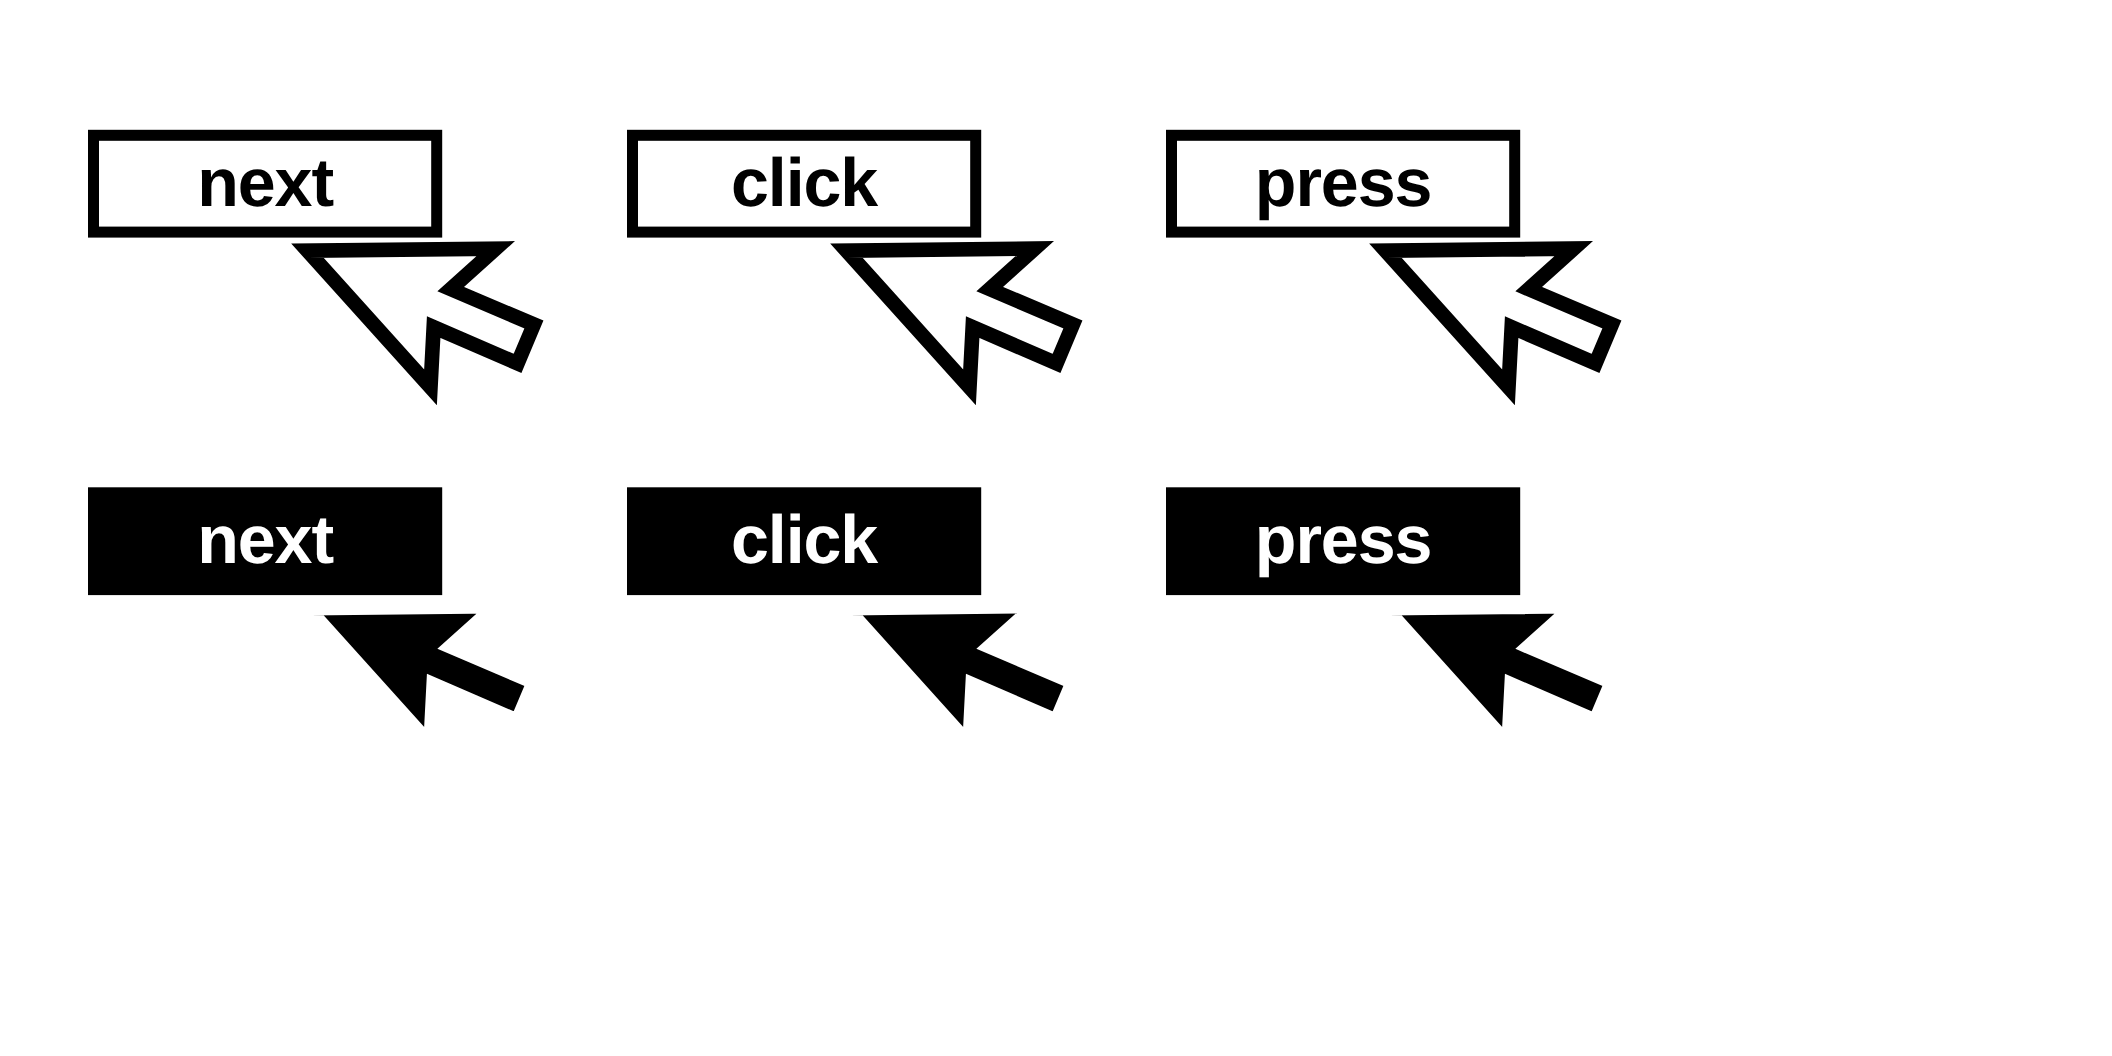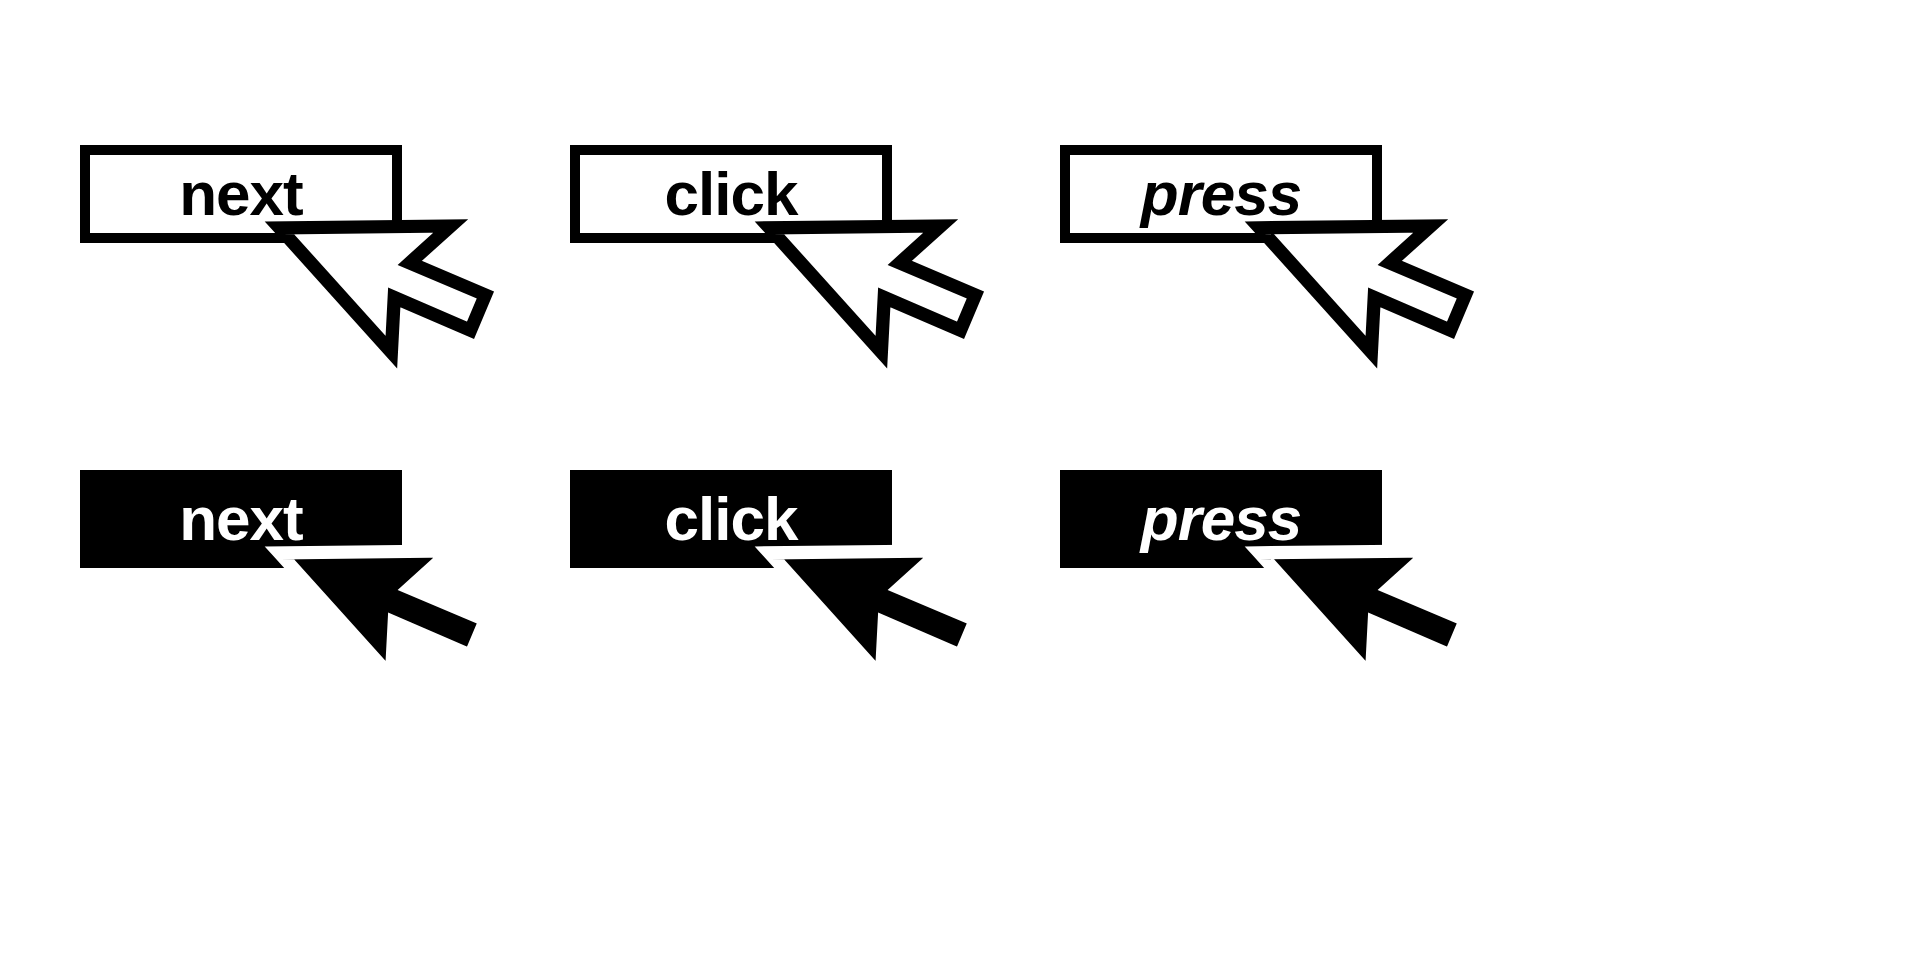--- a/index.html
+++ b/index.html
@@ -33,21 +33,20 @@
   .btn-box {
     position: absolute;
     left: 18px;
     top: 18px;
     width: 322px;
     height: 98px;
     box-sizing: border-box;
     display: flex;
     align-items: center;
     justify-content: center;
-    margin-top: 27px;
   }
   .btn-box.outline {
     border: 10px solid #000000;
     background: #ffffff;
   }
   .btn-box.filled {
     border: 0;
     background: #000000;
   }
   .btn-label {
@@ -71,21 +70,21 @@
     height: 215px;
     pointer-events: none;
   }
   .cursor svg { display: block; width: 100%; height: 100%; overflow: visible; }
 
   
   .r1 { top: 100px; }
   .r2 { top: 425px; }
   .c1 { left: 62px;   }
   .c2 { left: 552px; text-decoration: underline;  }
-  .c3 { left: 1042px; font-style: italic; }
+  .c3 { left: 1042px; }
 </style>
 </head>
 <body>
 
 <div id="stage">
 
   <div class="icon-cell r1 c1">
     <div class="btn-box outline">
       <span class="btn-label">next</span>
     </div>

